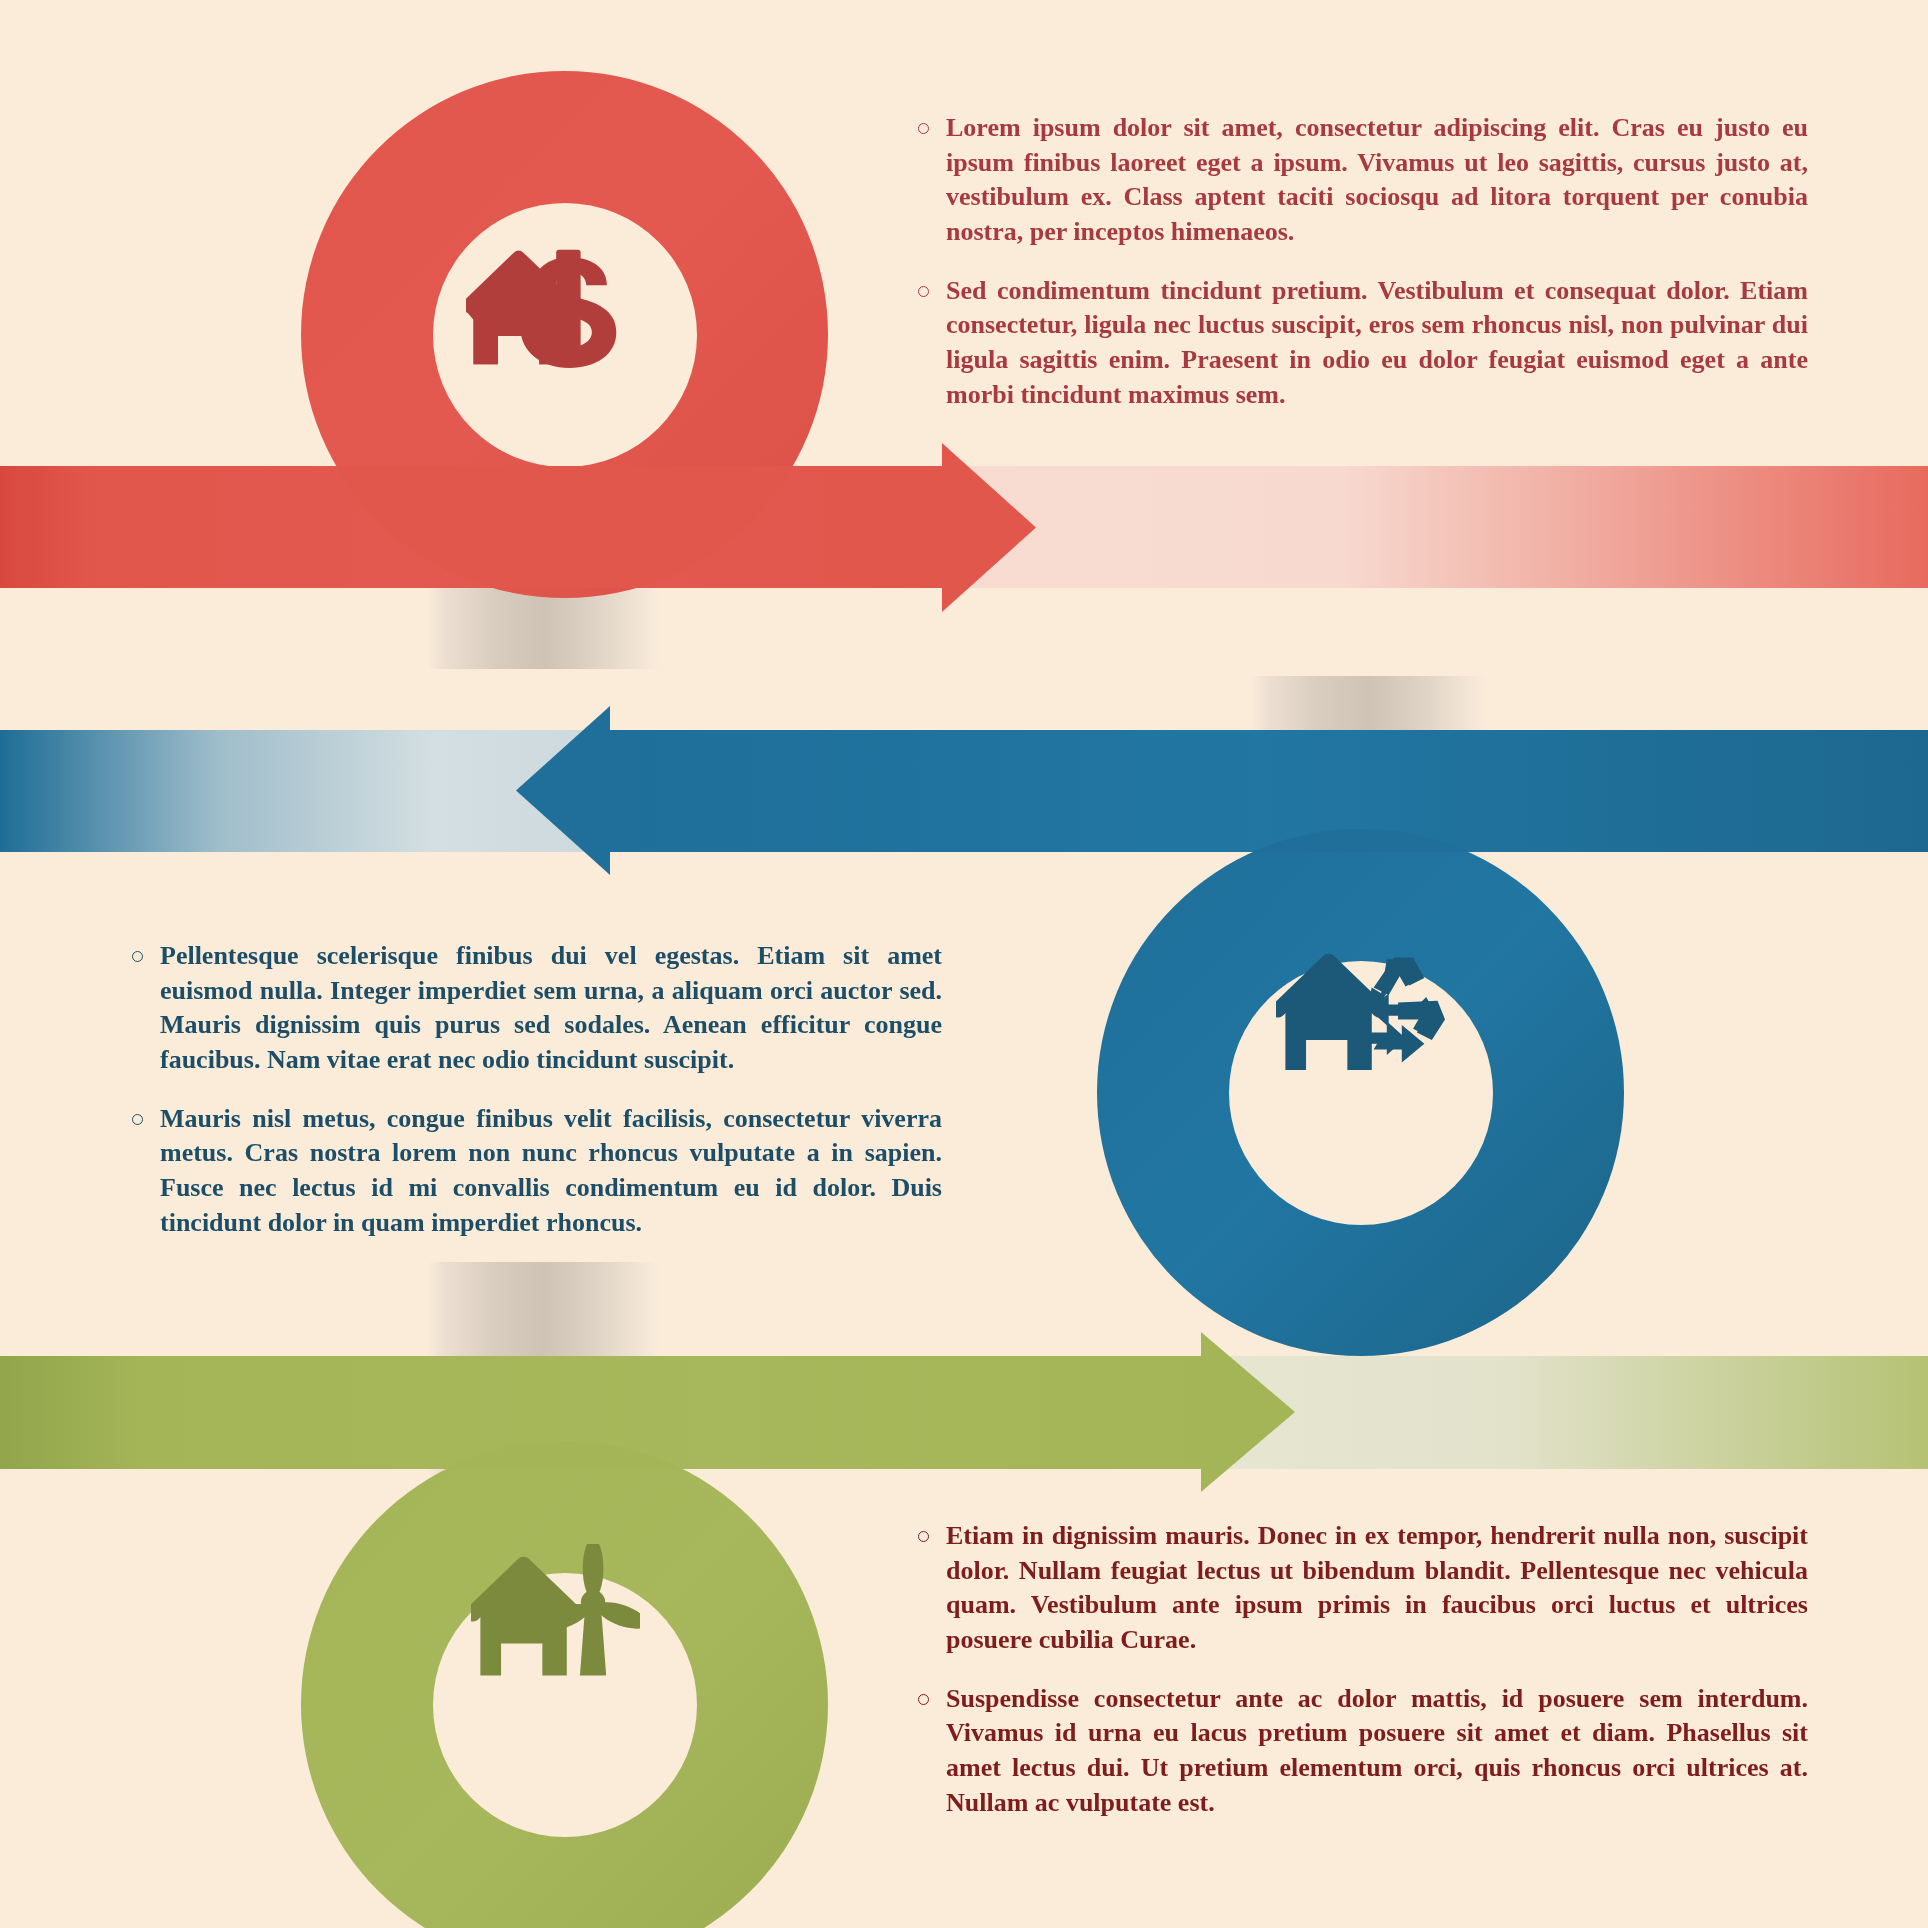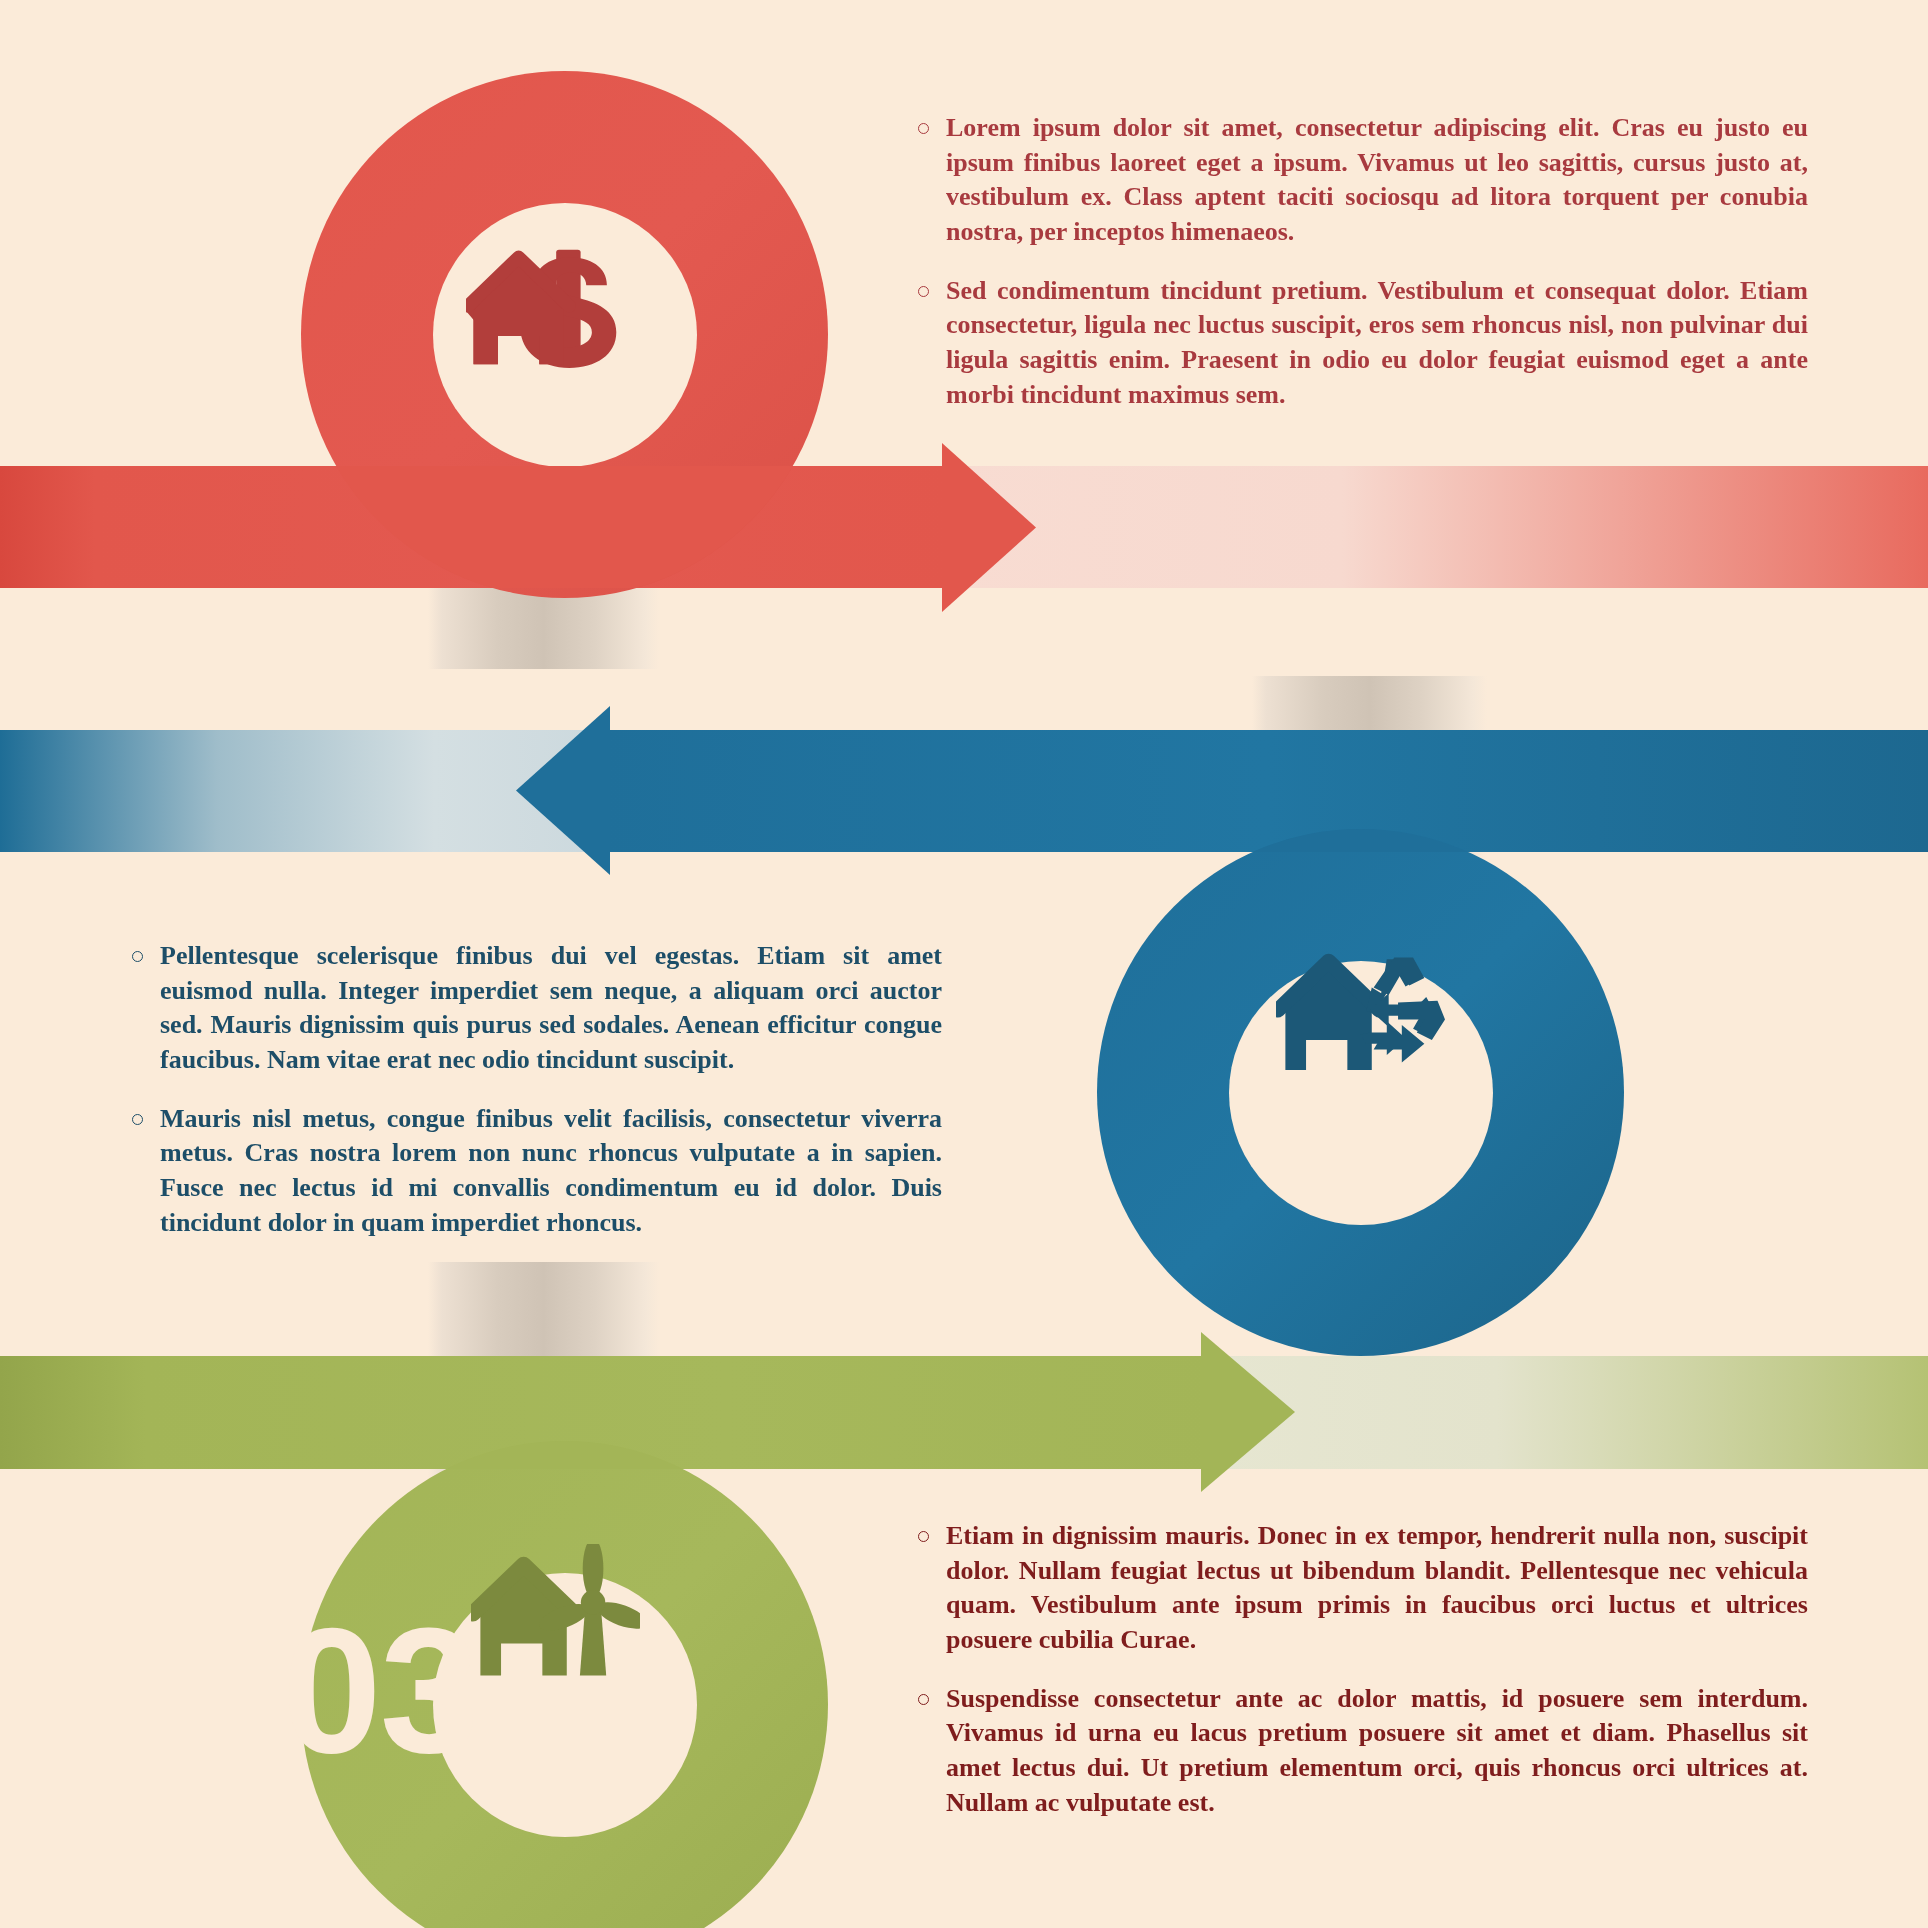--- a/index.html
+++ b/index.html
@@ -170,21 +170,21 @@
         <path d="M126 16 L146 16 L158 38 L142 46 L134 32 L120 56 L104 48 Z"></path>
         <path d="M172 62 L180 82 L166 104 L150 96 L158 82 L130 82 L130 64 Z"></path>
         <path d="M110 104 L134 104 L134 88 L158 108 L134 128 L134 114 L104 114 Z"></path>
       </g>
     </svg>
   </div>
 
   <div class="textblock c-blue" style="left:132px;top:927px;width:810px;">
     <div class="para">
       <span class="bullet"></span>
-      <div class="ptext">Pellentesque scelerisque finibus dui vel egestas. Etiam sit amet euismod nulla. Integer imperdiet sem neque, a aliquam orci auctor sed. Mauris dignissim quis purus sed sodales. Aenean efficitur congue faucibus. Nam vitae erat nec odio tincidunt suscipit.</div>
+      <div class="ptext">Pellentesque scelerisque finibus dui vel egestas. Etiam sit amet euismod nulla. Integer imperdiet sem urna, a aliquam orci auctor sed. Mauris dignissim quis purus sed sodales. Aenean efficitur congue faucibus. Nam vitae erat nec odio tincidunt suscipit.</div>
     </div>
     <div class="para">
       <span class="bullet"></span>
       <div class="ptext">Mauris nisl metus, congue finibus velit facilisis, consectetur viverra metus. Cras nostra lorem non nunc rhoncus vulputate a in sapien. Fusce nec lectus id mi convallis condimentum eu id dolor. Duis tincidunt dolor in quam imperdiet rhoncus.</div>
     </div>
   </div>
 
   <div class="fold" style="left:428px;top:1262px;width:231px;height:104px;">
     <div class="fold-inner"></div>
   </div>
@@ -202,21 +202,20 @@
 
   <div class="ring" style="left:301px;top:1441px;width:527px;height:527px;
               background:linear-gradient(135deg,#A3B557 0%,#A6B85B 50%,#9BAD50 100%);">
     <div class="hole" style="left:132px;top:132px;width:264px;height:264px;"></div>
   </div>
   <div style="position:absolute;left:301px;top:1356px;width:527px;height:113px;overflow:hidden;">
     <div style="position:absolute;left:0;top:85px;width:527px;height:527px;border-radius:50%;
                 background:#A3B557;"></div>
   </div>
 
-  <div class="num" style="left:282px;top:1601px;font-size:179px;">03</div>
 
   <div class="iconbox" style="left:471px;top:1544px;width:169px;height:141px;">
     <svg viewBox="0 0 180 150" xmlns="http://www.w3.org/2000/svg">
 
       <path d="M10 76 L56 32 L102 76 L102 140 L76 140 L76 106 L54 106 L32 106 L32 140 L10 140 Z" fill="#7C8A3E"></path>
       <path d="M2 74 L56 22 L110 74" fill="none" stroke="#7C8A3E" stroke-width="17" stroke-linecap="round" stroke-linejoin="round"></path>
 
       <path d="M122 62 L138 62 L144 140 L116 140 Z" fill="#7C8A3E"></path>
 
       <g fill="#7C8A3E">

